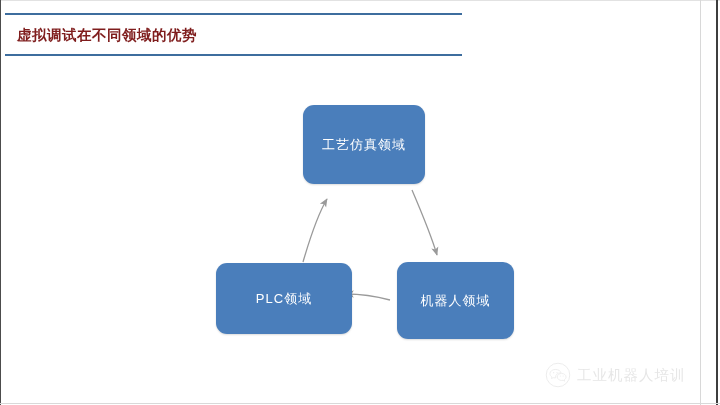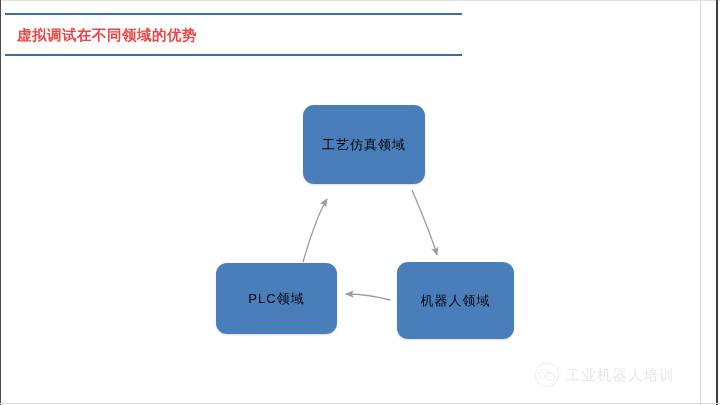--- a/index.html
+++ b/index.html
@@ -73,49 +73,49 @@
 
   .title {
     position: absolute;
     left: 17px;
     top: 24px;
     width: 430px;
     height: 22px;
     font-size: 14.5px;
     font-weight: bold;
     line-height: 22px;
-    color: #ef4444;
+    color: #7f1d1d;
     letter-spacing: 0.5px;
     white-space: nowrap;
   }
 
   
   .node {
     position: absolute;
     background: #4a7ebb;
     border-radius: 11px;
-    color: #000000;
+    color: #ffffff;
     display: flex;
     align-items: center;
     justify-content: center;
     font-size: 13px;
     letter-spacing: 1px;
     box-shadow: 0 1px 2px rgba(0,0,0,0.14);
     text-align: left;
   }
   #node-sim {
     left: 303px;
     top: 105px;
     width: 122px;
     height: 79px;
   }
   #node-plc {
     left: 216px;
     top: 263px;
-    width: 121px;
+    width: 136px;
     height: 71px;
   }
   #node-robot {
     left: 397px;
     top: 262px;
     width: 117px;
     height: 77px;
   }
 
   
@@ -124,21 +124,21 @@
     left: 0;
     top: 0;
     width: 720px;
     height: 405px;
     pointer-events: none;
   }
 
   
   .watermark {
     position: absolute;
-    left: 534px;
+    left: 545px;
     top: 358px;
     height: 34px;
     display: flex;
     align-items: center;
     gap: 6px;
     opacity: 0.55;
   }
   .wm-text {
     font-size: 14.5px;
     color: #d2d2d2;

